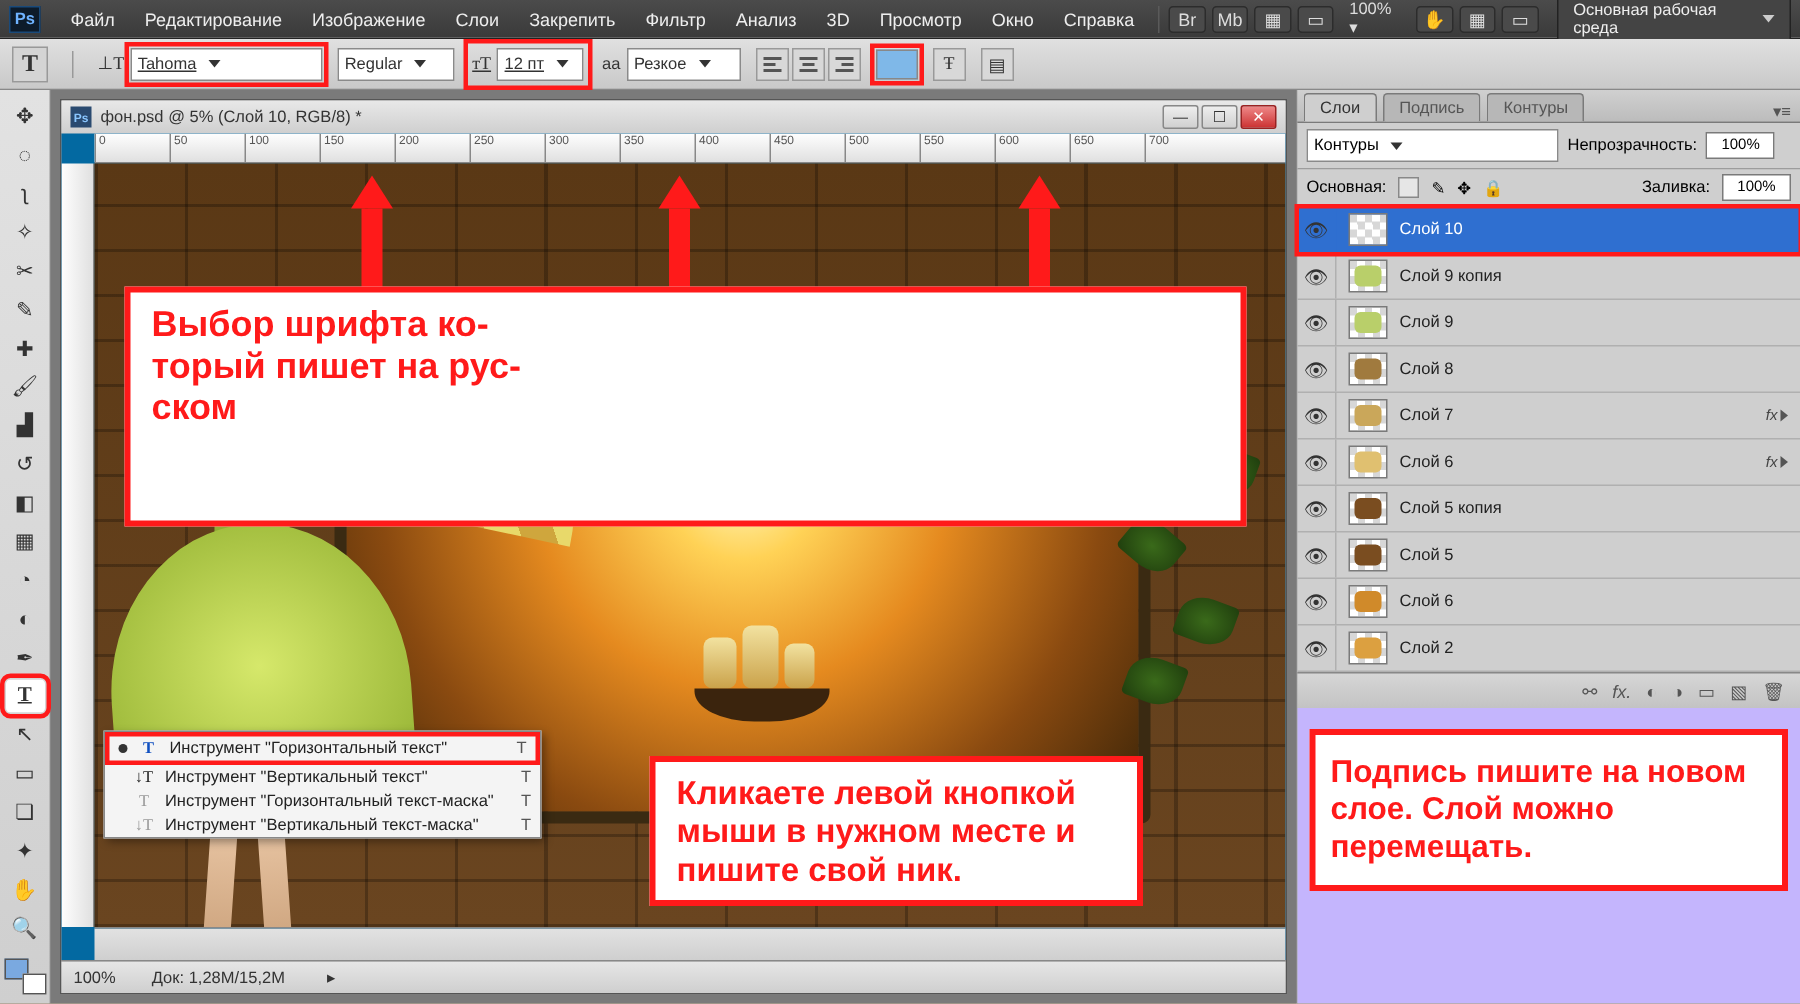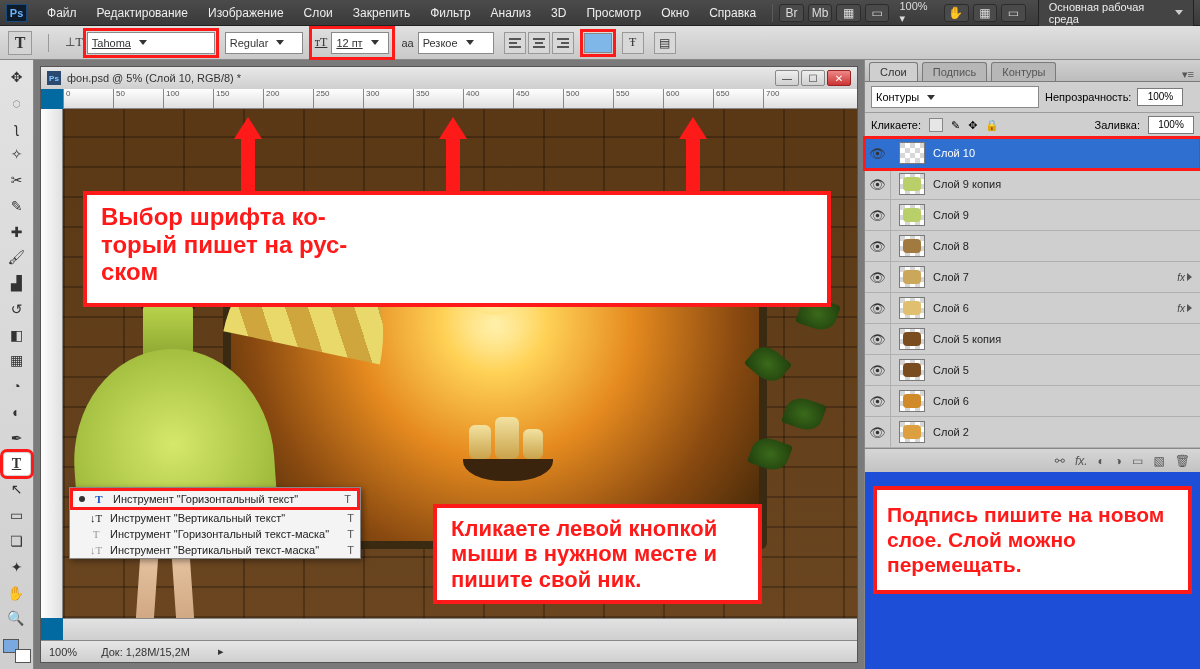--- a/index.html
+++ b/index.html
@@ -101,21 +101,21 @@
     repeating-conic-gradient(#fff 0 25%, #d7d7d7 0 50%) 0 0/10px 10px; position:relative; }
   .layer.selected { background:#2f6fd0; color:#fff; }
   .layer.selected .eye { border-right-color:#2f6fd0; }
   .layer.selected.hl { outline:3px solid #ff1a1a; outline-offset:-1px; }
   .layer .fx { margin-left:auto; font-style:italic; color:#444; font-size:10px; display:flex; align-items:center; gap:2px; }
   .fx-tri { width:0;height:0;border-top:4px solid transparent;border-bottom:4px solid transparent;border-left:5px solid #555; }
   .thumb .blob { position:absolute; inset:3px; border-radius:4px; }
 
   .panel-footer { height:24px; border-top:1px solid #888; background:linear-gradient(#d6d6d6,#c3c3c3); display:flex; align-items:center; justify-content:flex-end; gap:10px; padding:0 10px; font-size:12px; color:#555; }
 
-  .panels-gap { flex:1; background:#1d4ed8; }
+  .panels-gap { flex:1; background:#c4b5fd; }
   .side-annot { margin:14px 8px; border:4px solid #ff1a1a; background:#fff; color:#ff1a1a; font-weight:bold; font-size:21px; padding:12px 10px; line-height:1.2; }
 
   .scroll-h { position:absolute; left:22px; right:0; bottom:0; height:22px; background:linear-gradient(#e2e2e2,#cfcfcf); border-top:1px solid #888; }
 </style>
 </head>
 <body>
 
 <div class="app">
 
   <div class="menubar">
@@ -299,21 +299,21 @@
             </div>
             <div class="arrow-red" style="left:376px; top:8px;">
               <div class="head"></div>
                 <div class="shaft" style="height:58px;margin-left:7px"></div>
             </div>
             <div class="arrow-red" style="left:616px; top:8px;">
               <div class="head"></div>
                 <div class="shaft" style="height:58px;margin-left:7px"></div>
             </div>
 
-            <div class="annot-box" style="left:20px; top:82px; width:748px; height:116px; font-size:24px; display:grid; grid-template-columns: 300px 180px 1fr; gap:10px;">
+            <div class="annot-box" style="left:20px; top:82px; width:748px; height:160px; font-size:24px; display:grid; grid-template-columns: 300px 180px 1fr; gap:10px;">
               <div style="white-space:pre-line">Выбор шрифта ко-
 торый пишет на рус-
 ском</div>
             </div>
 
             <div class="annot-box" style="left:370px; bottom:14px; width:329px; font-size:22px;">Кликаете левой кнопкой мыши в нужном месте и пишите свой ник.</div>
           </div>
           <div class="scroll-h"></div>
 
           <div class="flyout">
@@ -362,21 +362,21 @@
         <div class="dropdown" style="width:168px">
           <span>Контуры</span>
             <span class="dd-arrow">
               <span class="tri" style="border-top-color:#333"></span>
             </span>
         </div>
         <span>Непрозрачность:</span>
         <div class="numbox">100%</div>
       </div>
       <div class="lockrow">
-        <span>Кликаете:</span>
+        <span>Основная:</span>
         <div class="lockicon"></div>
         <span>✎</span>
         <span>✥</span>
         <span>🔒</span>
         <span style="margin-left:auto">Заливка:</span>
         <div class="numbox">100%</div>
       </div>
 
       <div class="layerlist" id="layerlist">
           <div class="layer selected hl">

